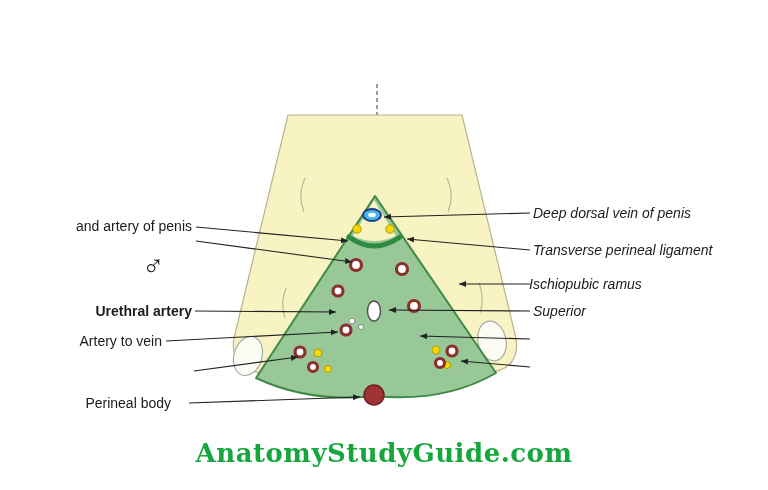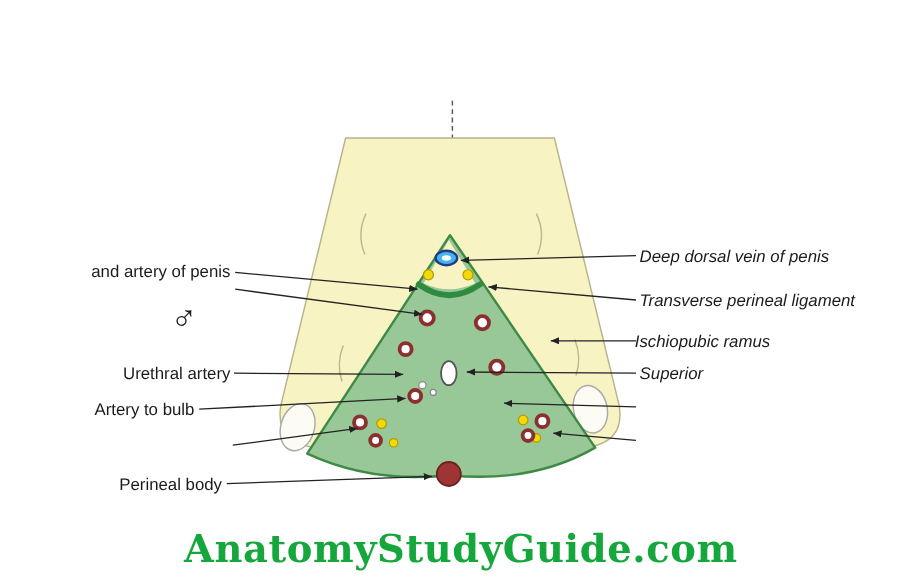--- a/index.html
+++ b/index.html
@@ -11,21 +11,21 @@
           background:#f7f3c3;border:1.5px solid #333;box-sizing:border-box;
           display:flex;flex-direction:column;justify-content:space-between;
           padding:4px 0;font-size:13.5px;text-align:center;}
   .legend-mid{display:flex;align-items:center;justify-content:center;gap:5px;}
   
   .lbl{position:absolute;font-size:14px;line-height:15px;white-space:nowrap;}
   .lbl.r{text-align:right;}
   .lbl.l{text-align:center;font-style:italic;}
   .male{position:absolute;left:142px;top:248px;font-size:30px;font-weight:bold;}
   .watermark{position:absolute;left:0;top:438px;width:768px;text-align:center;
-             font-family:"DejaVu Serif",serif;font-weight:bold;font-size:32px;
+             font-family:"DejaVu Serif",serif;font-weight:bold;font-size:26px;
              color:#16a73c;letter-spacing:0.5px;}
 </style>
 </head>
 <body>
 
 <div class="stage">
 
   <svg width="768" height="490" viewBox="0 0 768 490">
     <defs>
       <marker id="arw" markerWidth="8" markerHeight="8" refX="7" refY="3" orient="auto" markerUnits="userSpaceOnUse">
@@ -100,23 +100,23 @@
       <line x1="530" y1="339" x2="420" y2="336" marker-end="url(#arw)"></line>
       <line x1="530" y1="367" x2="461" y2="361" marker-end="url(#arw)"></line>
     </g>
   </svg>
 
 
   <div class="lbl r" style="left:22px;top:219px;width:170px;">
     <div>and artery of penis</div>
   </div>
   <div class="male">♂</div>
-  <div class="lbl r" style="left:22px;top:304px;width:170px;">Urethral artery</div>
-  <div class="lbl r" style="left:22px;top:334px;width:140px;">Artery to bulb</div>
-  <div class="lbl r" style="left:22px;top:396px;width:163px;">Perineal body</div>
+  <div class="lbl r" style="left:22px;top:304px;width:170px;font-weight:bold;">Urethral artery</div>
+  <div class="lbl r" style="left:22px;top:334px;width:140px;">Artery to vein</div>
+  <div class="lbl r" style="left:8px;top:396px;width:163px;">Perineal body</div>
 
   <div class="lbl l" style="left:533px;top:206px;">Deep dorsal vein of penis</div>
   <div class="lbl l" style="left:533px;top:243px;">Transverse perineal ligament</div>
   <div class="lbl l" style="left:508px;top:277px;margin-left:21px;">Ischiopubic ramus</div>
   <div class="lbl l" style="left:533px;top:304px;">Superior</div>
 
   <div class="watermark">AnatomyStudyGuide.com</div>
 
 </div>
 

